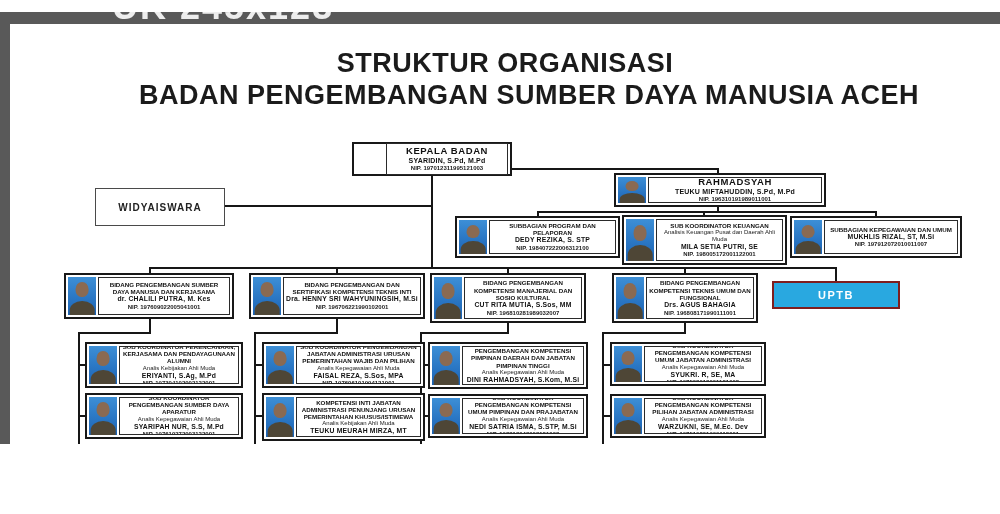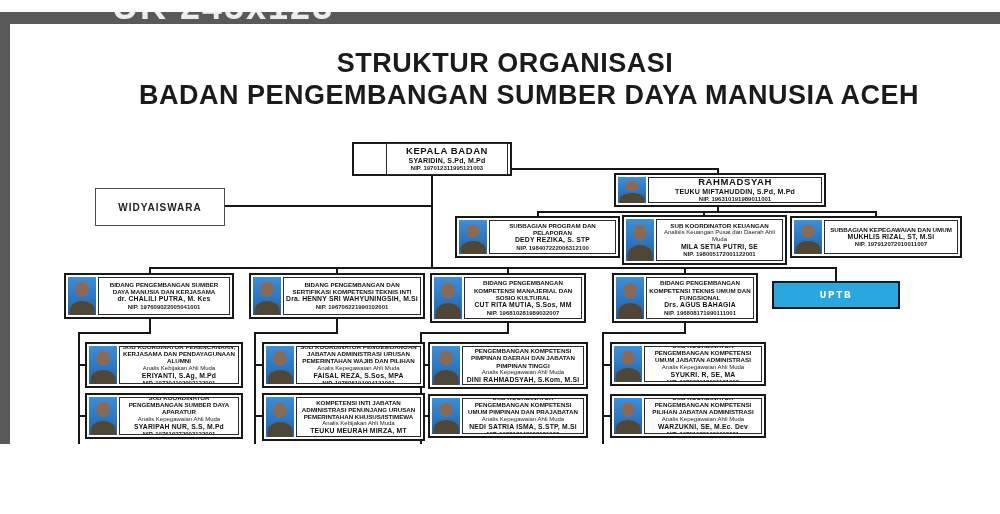--- a/index.html
+++ b/index.html
@@ -35,22 +35,22 @@
   .lg .bname{font-size:7px;}
   .lg .bnip{font-size:6px;}
   
   #side-box{position:absolute;left:95px;top:176px;width:130px;height:38px;border:1px solid #4a4a4a;
             background:#fff;box-sizing:border-box;display:flex;flex-direction:column;}
   #side-box .cell{flex:1;display:flex;align-items:center;justify-content:center;
             font-weight:bold;font-size:10px;letter-spacing:1px;color:#222;}
   #side-box .cell + .cell{border-top:1px solid #4a4a4a;}
   
   #uptb{position:absolute;left:772px;top:269px;width:128px;height:28px;background:#29a8e0;
-        border:2px solid #0f172a;box-sizing:border-box;display:flex;align-items:center;
-        justify-content:center;color:#fff;font-weight:bold;font-size:11px;letter-spacing:1.5px;font-family:Liberation Mono, monospace;}
+        border:2px solid #7f1d1d;box-sizing:border-box;display:flex;align-items:center;
+        justify-content:center;color:#fff;font-weight:bold;font-size:11px;letter-spacing:1.5px;}
   
   .ln{position:absolute;background:#161616;}
 </style>
 </head>
 <body>
 
 <div id="stage">
 
   <div class="bar" id="bar-top">
     <span class="bar-label">UK 245x123</span>

